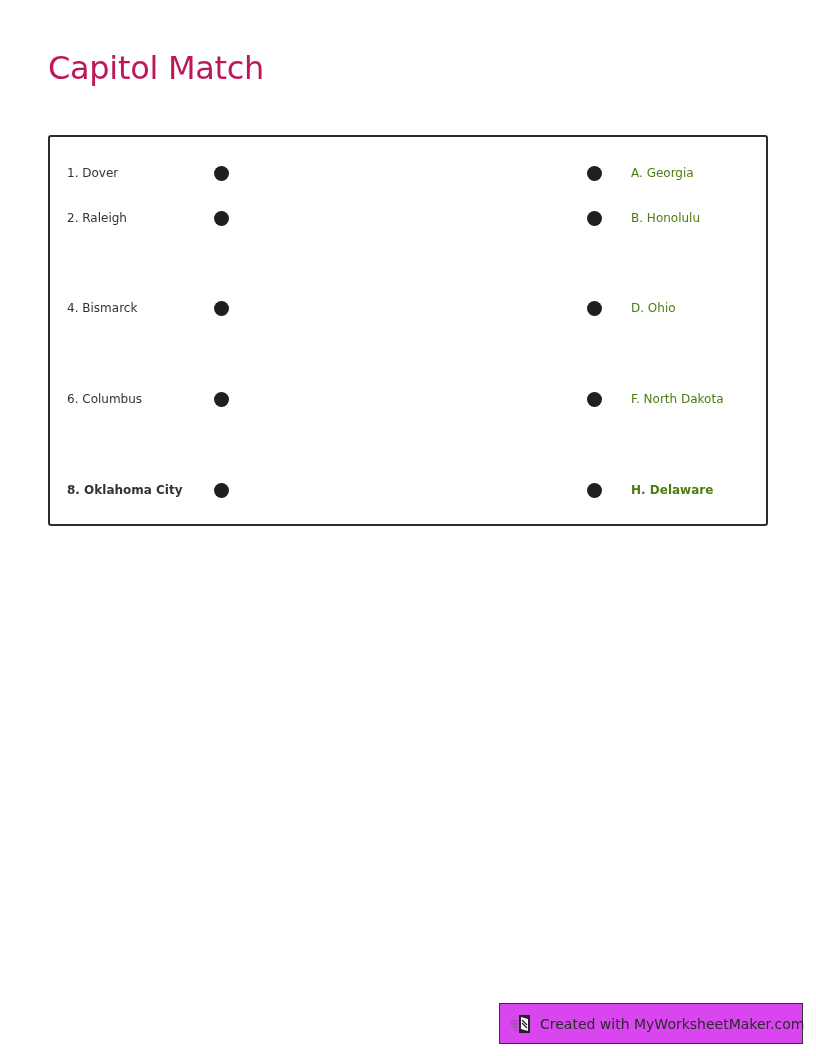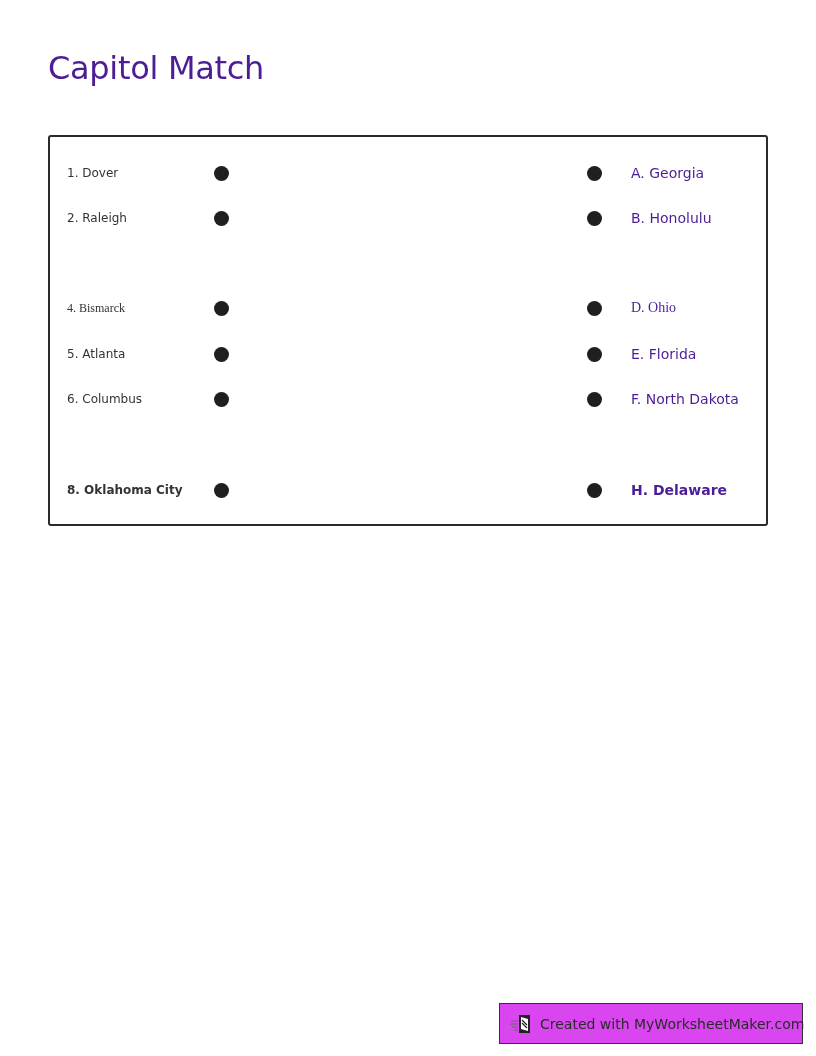--- a/index.html
+++ b/index.html
@@ -16,21 +16,21 @@
       color: #2a2a2a;
     }
     .page-title {
       position: absolute;
       left: 48px;
       top: 48px;
       margin: 0;
       font-size: 32px;
       font-weight: normal;
       letter-spacing: -0.3px;
-      color: #4c1d95;
+      color: #be185d;
       line-height: 40px;
     }
     .match-box {
       position: absolute;
       left: 48px;
       top: 135px;
       width: 716px;
       height: 387px;
       border: 2px solid #2b2b2b;
       border-radius: 3px;
@@ -46,22 +46,22 @@
       position: absolute;
       left: 17px;
       font-size: 12px;
       color: #333333;
       white-space: nowrap;
       line-height: 20px;
     }
     .right-label {
       position: absolute;
       left: 581px;
-      font-size: 14px;
-      color: #4c1d95;
+      font-size: 12px;
+      color: #4d7c0f;
       white-space: nowrap;
       line-height: 20px;
     }
     .dot {
       position: absolute;
       width: 15px;
       height: 15px;
       border-radius: 50%;
       background: #1f1f1f;
       cursor: pointer;
@@ -109,33 +109,27 @@
   </div>
 
   <div class="row" style="top:71px;left:0;width:716px;">
     <span class="left-label">2. Raleigh</span>
     <span class="dot left" style="top:3px;"></span>
     <span class="dot right" style="top:3px;"></span>
     <span class="right-label">B. Honolulu</span>
   </div>
 
 
-  <div class="row" style="top:161px;left:0;width:716px;font-family:Liberation Serif, serif;">
+  <div class="row" style="top:161px;left:0;width:716px;">
     <span class="left-label">4. Bismarck</span>
     <span class="dot left" style="top:3px;"></span>
     <span class="dot right" style="top:3px;"></span>
     <span class="right-label">D. Ohio</span>
   </div>
 
-  <div class="row" style="top:207px;left:0;width:716px;">
-    <span class="left-label">5. Atlanta</span>
-    <span class="dot left" style="top:3px;"></span>
-    <span class="dot right" style="top:3px;"></span>
-    <span class="right-label">E. Florida</span>
-  </div>
 
   <div class="row" style="top:252px;left:0;width:716px;padding-left:30px;">
     <span class="left-label">6. Columbus</span>
     <span class="dot left" style="top:3px;"></span>
     <span class="dot right" style="top:3px;"></span>
     <span class="right-label">F. North Dakota</span>
   </div>
 
 
   <div class="row" style="top:343px;left:0;width:716px;font-weight:bold;">

